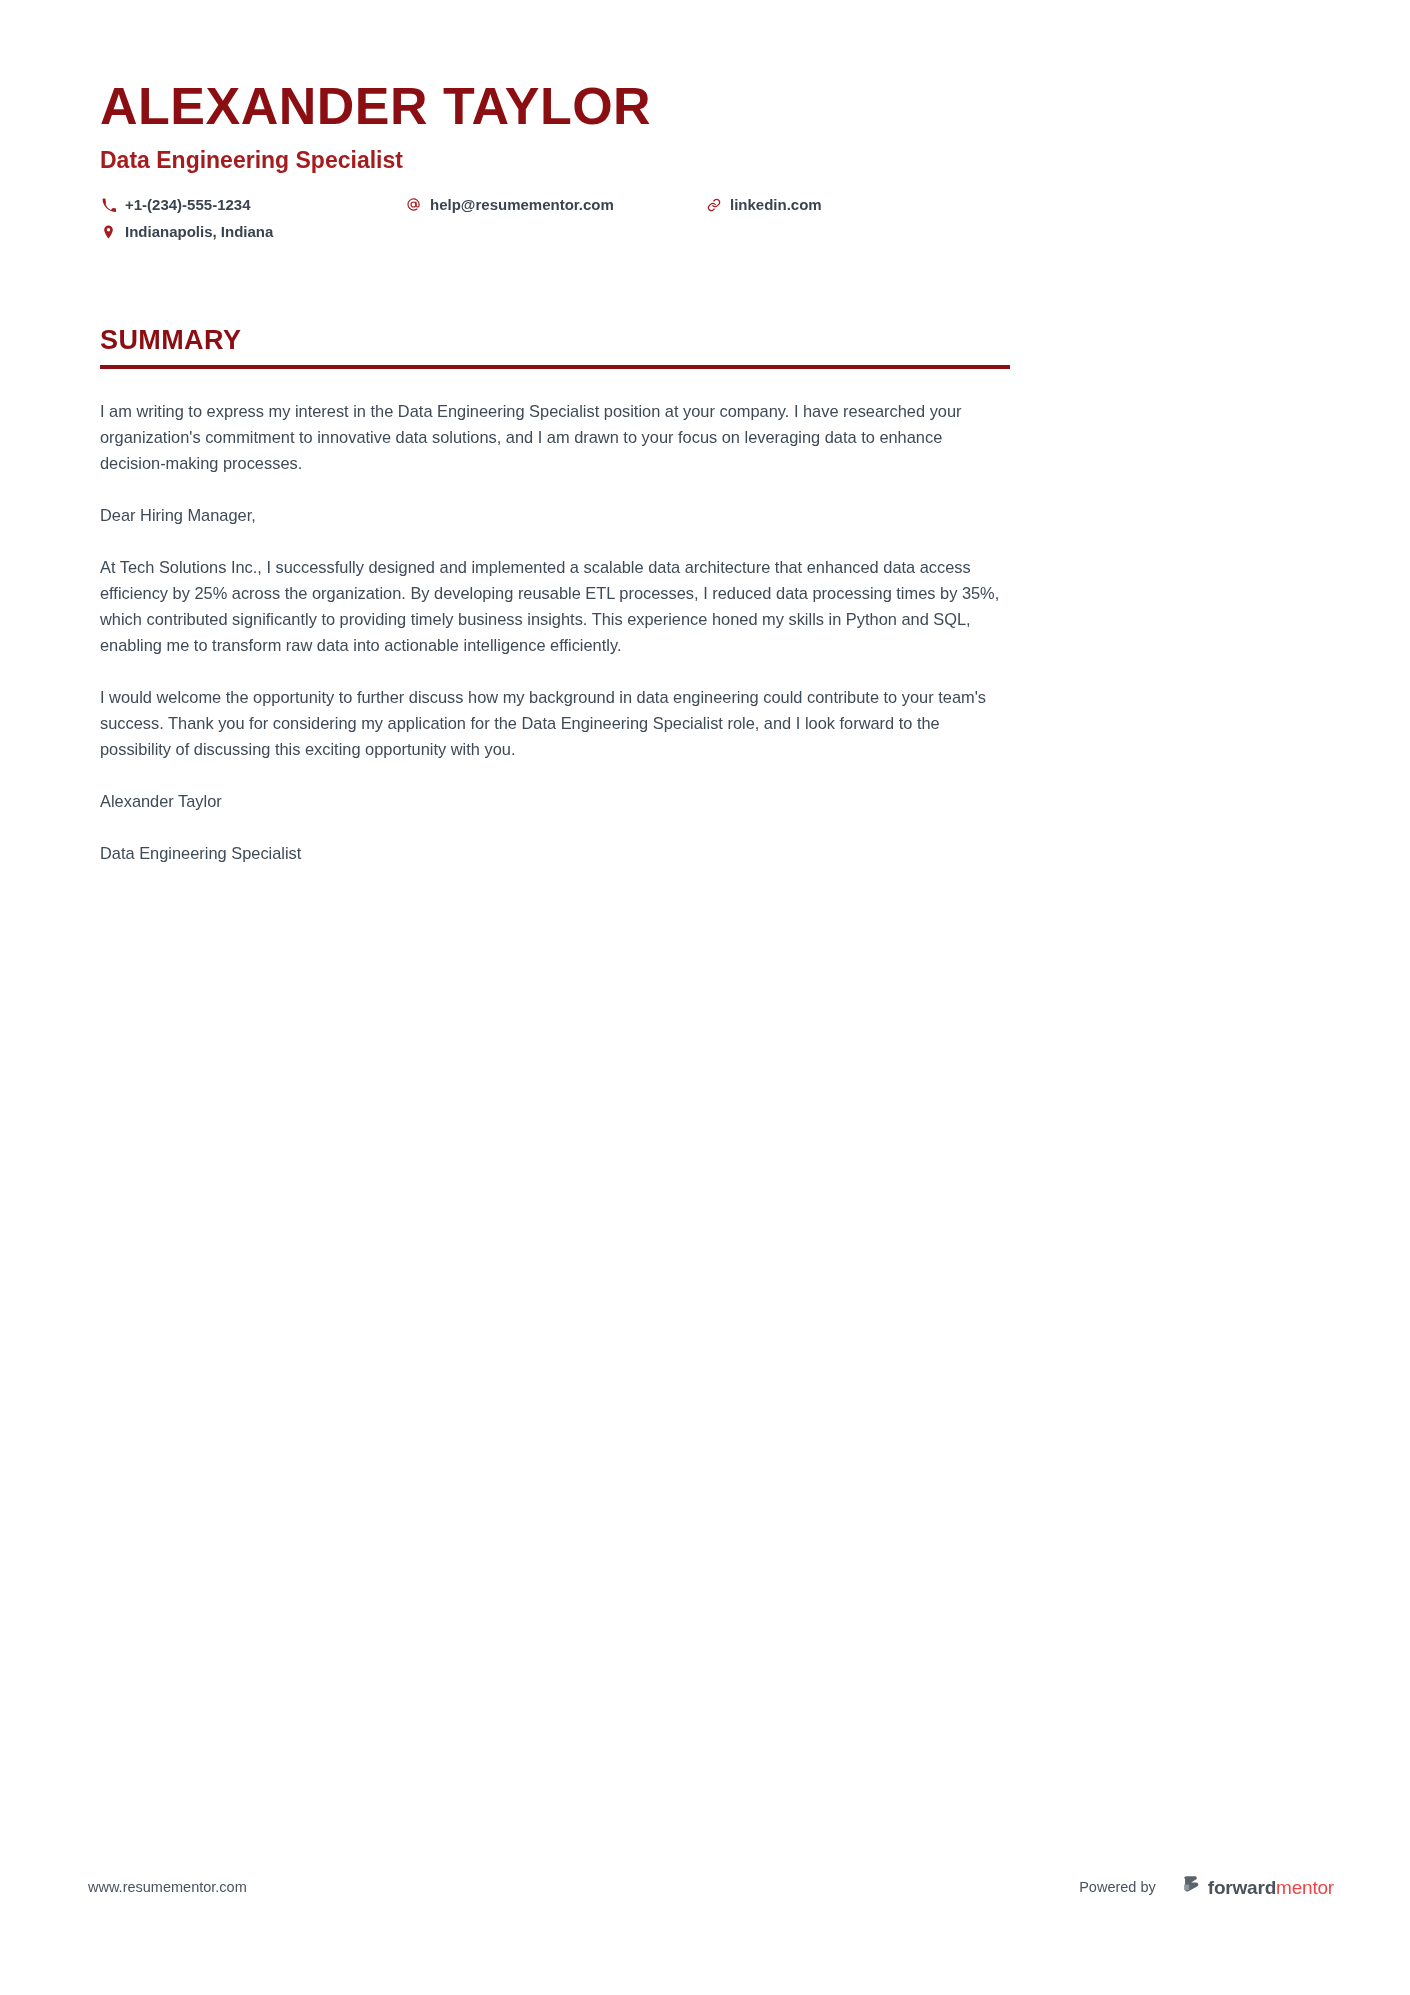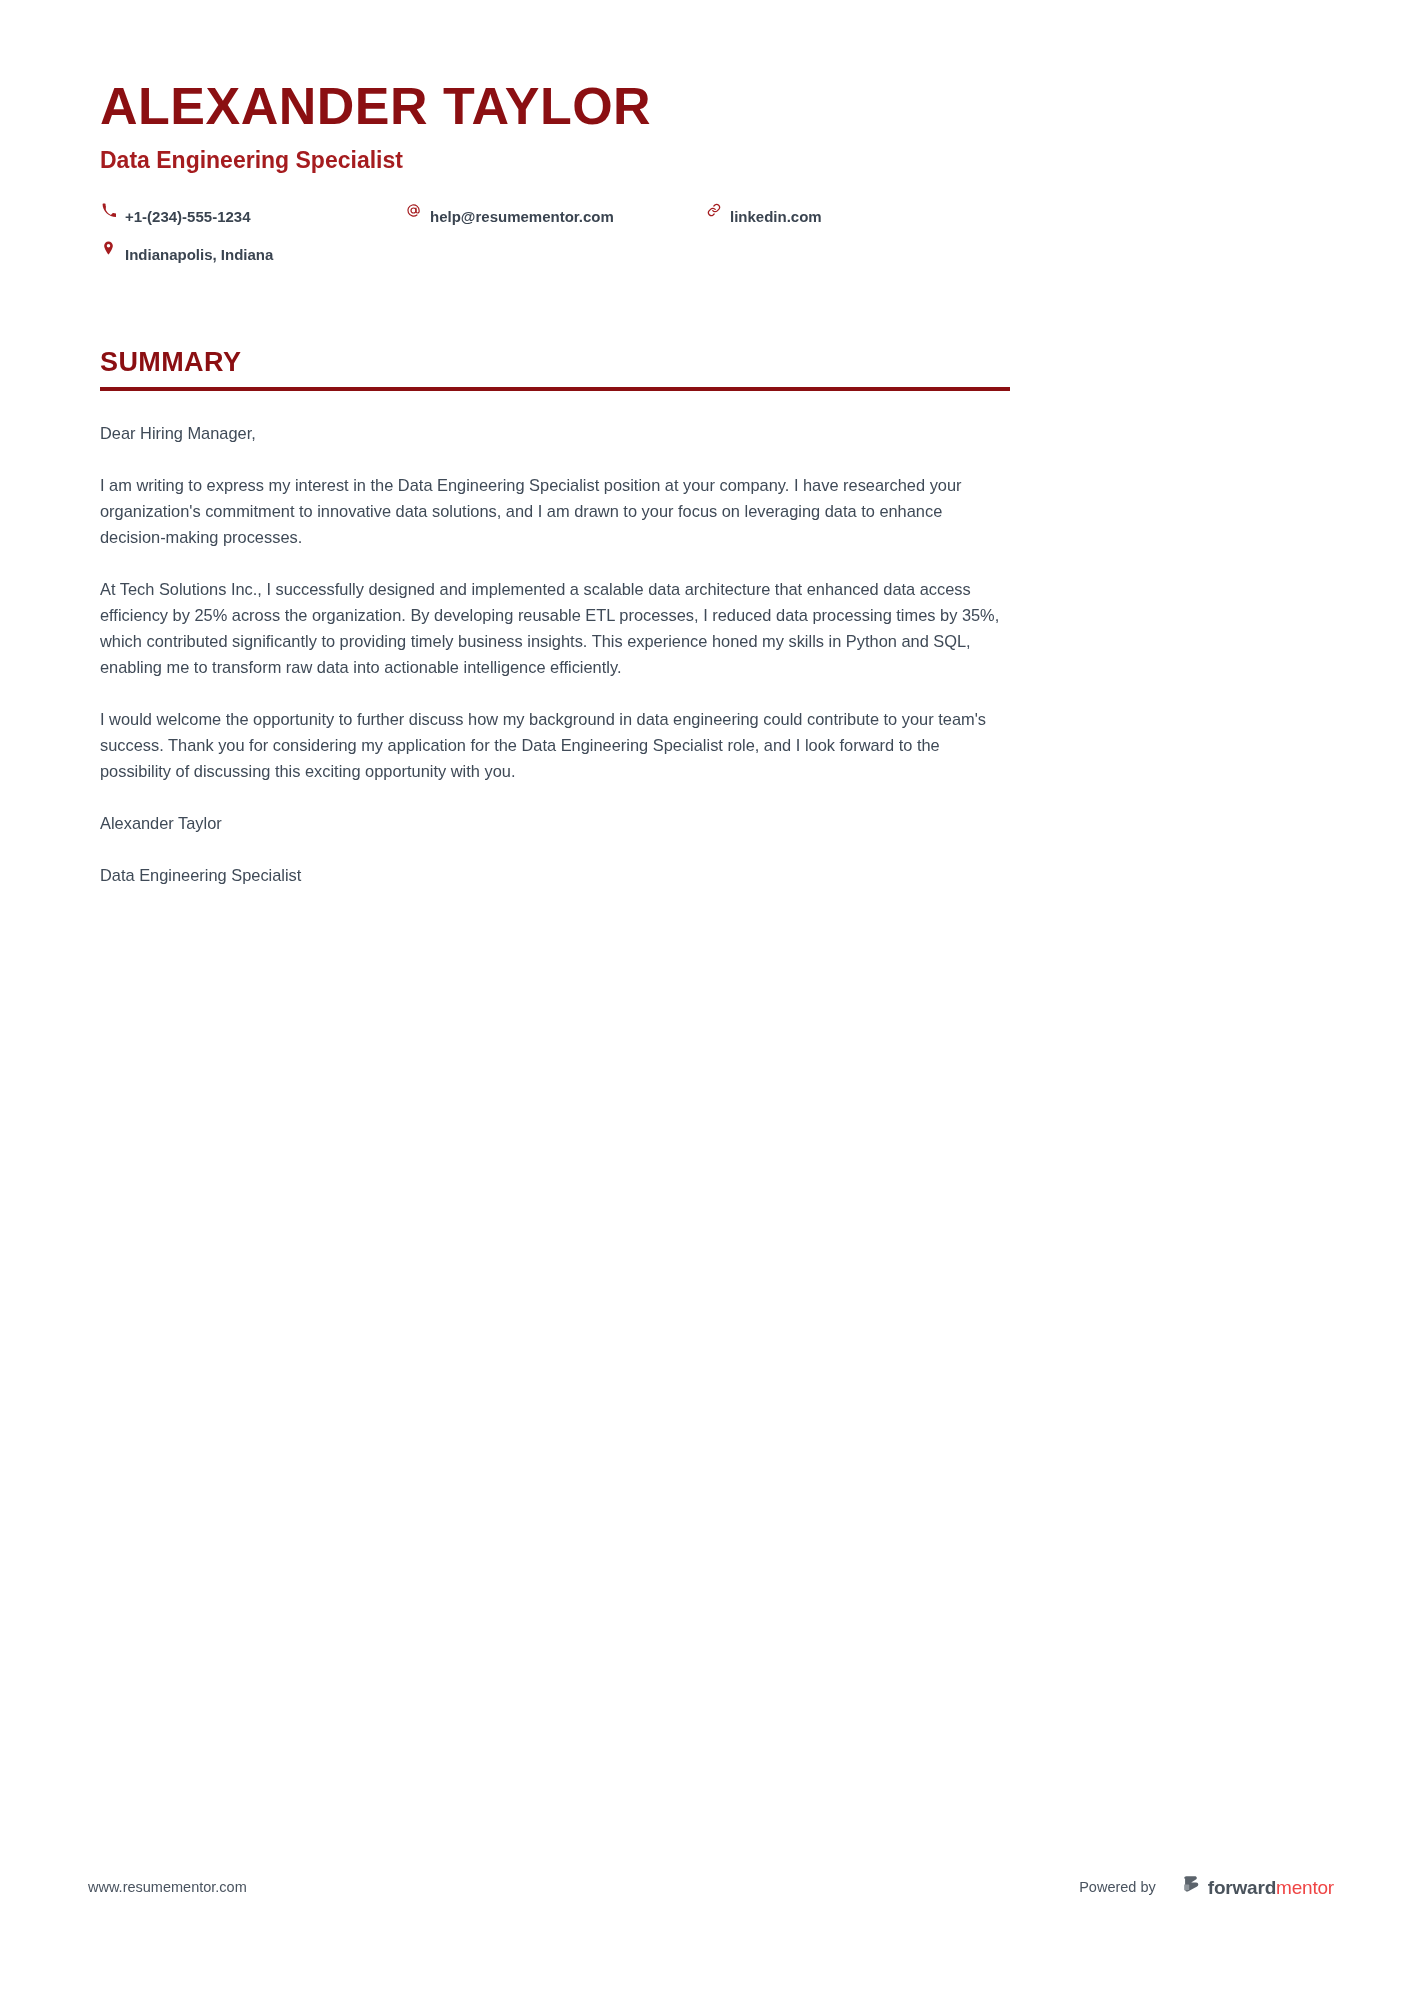--- a/index.html
+++ b/index.html
@@ -56,21 +56,21 @@
     margin-bottom: 11px;
   }
   .contact-item {
     display: flex;
     align-items: center;
     font-size: 15px;
     font-weight: 700;
     color: #3a4450;
     line-height: 1;
   }
-  .contact-item .ci-text { white-space: nowrap; margin-top: 12px; }
+  .contact-item .ci-text { white-space: nowrap; }
   .ci-phone { width: 305px; }
   .ci-email { width: 300px; }
   .ci-link  { width: 175px; }
   .ci-loc   { width: 305px; }
   .cicon {
     width: 17px;
     min-width: 17px;
     height: 16px;
     margin-right: 8px;
     display: inline-flex;
@@ -214,22 +214,22 @@
         </div>
       </div>
 
     </div>
 
     <div class="section">
       <h2 class="section-title">SUMMARY</h2>
       <div class="section-rule"></div>
 
       <div class="letter">
+        <p>I am writing to express my interest in the Data Engineering Specialist position at your company. I have researched your organization's commitment to innovative data solutions, and I am drawn to your focus on leveraging data to enhance decision-making processes.</p>
         <p>Dear Hiring Manager,</p>
-        <p>I am writing to express my interest in the Data Engineering Specialist position at your company. I have researched your organization's commitment to innovative data solutions, and I am drawn to your focus on leveraging data to enhance decision-making processes.</p>
         <p>At Tech Solutions Inc., I successfully designed and implemented a scalable data architecture that enhanced data access efficiency by 25% across the organization. By developing reusable ETL processes, I reduced data processing times by 35%, which contributed significantly to providing timely business insights. This experience honed my skills in Python and SQL, enabling me to transform raw data into actionable intelligence efficiently.</p>
         <p>I would welcome the opportunity to further discuss how my background in data engineering could contribute to your team's success. Thank you for considering my application for the Data Engineering Specialist role, and I look forward to the possibility of discussing this exciting opportunity with you.</p>
         <p>Alexander Taylor</p>
         <p>Data Engineering Specialist</p>
       </div>
     </div>
 
   </div>
 
   <div class="footer">

